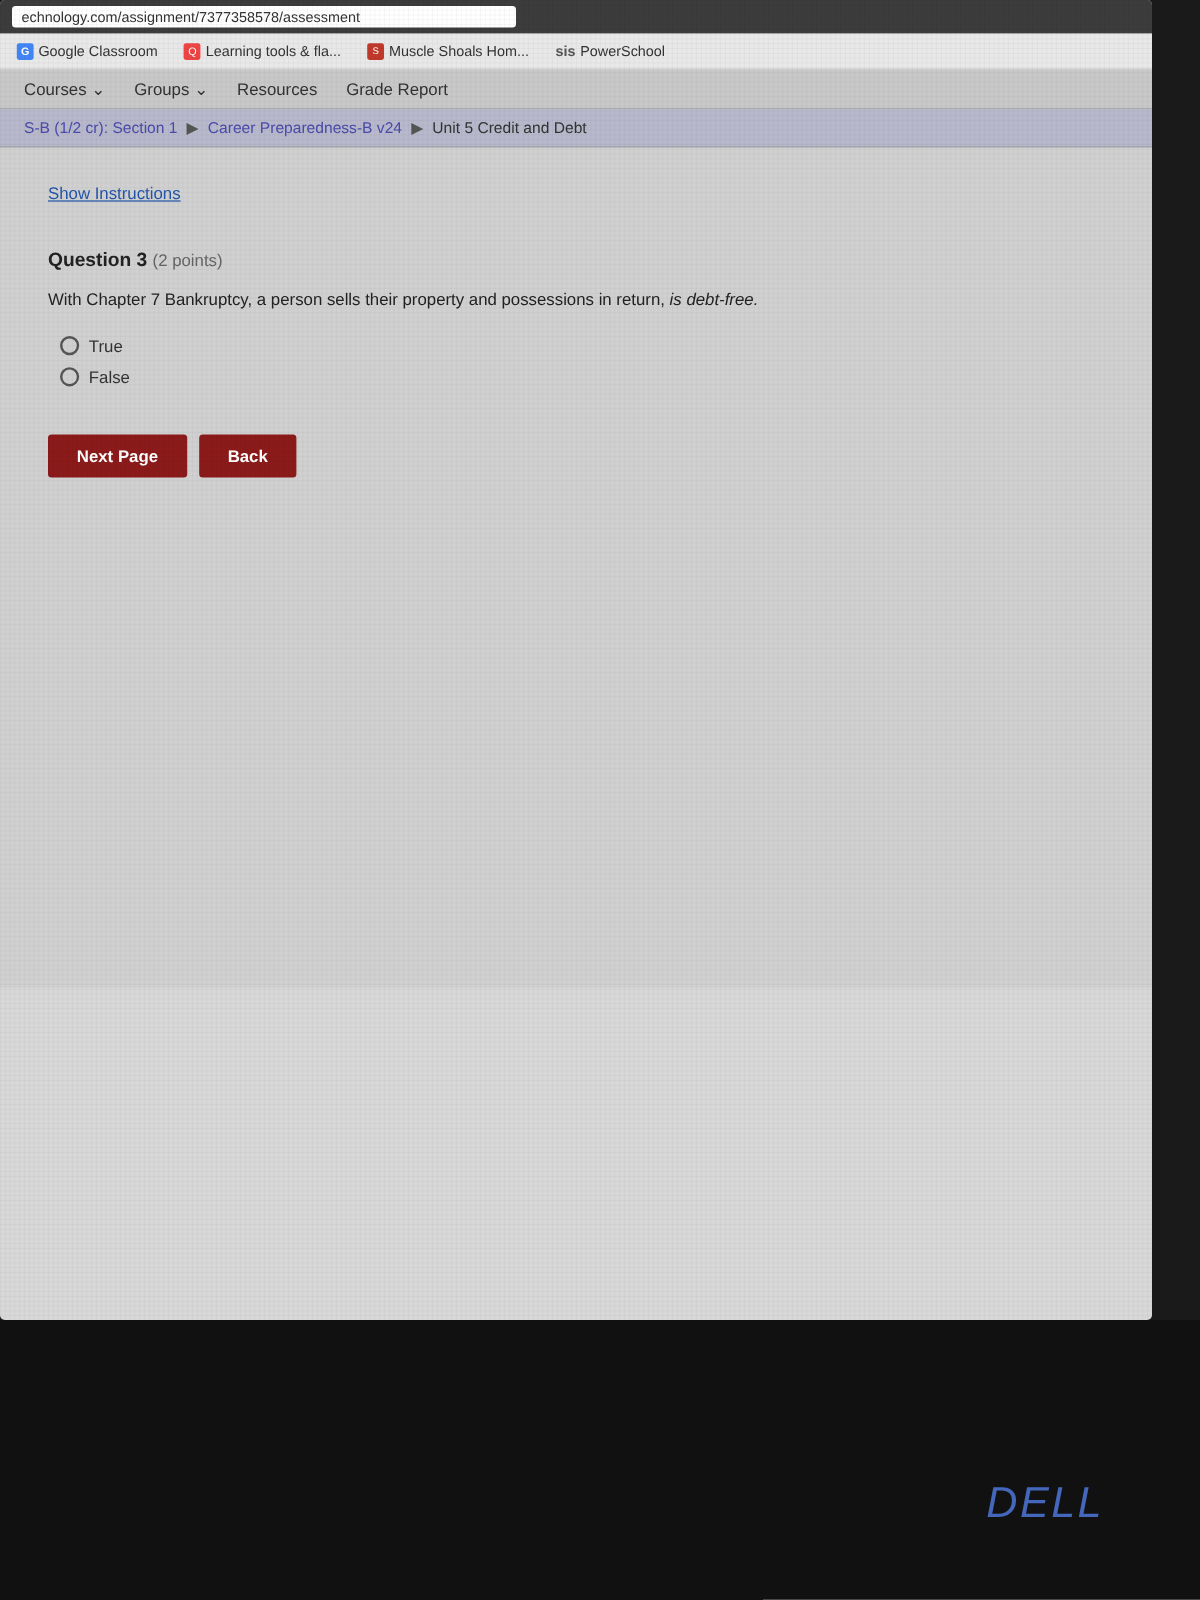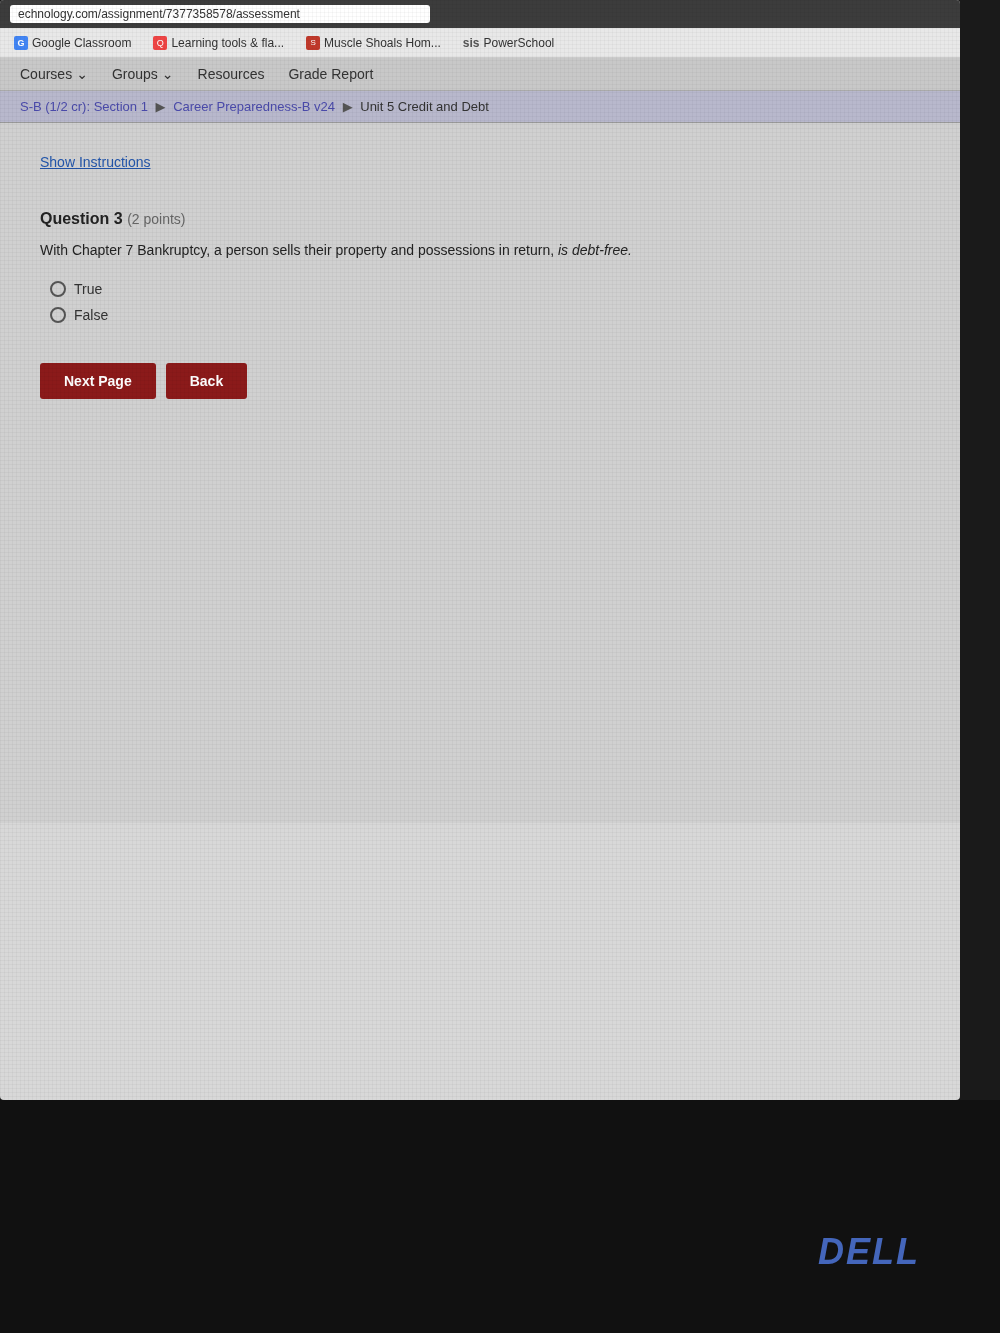--- a/index.html
+++ b/index.html
@@ -236,21 +236,21 @@
 
     
     .bottom-area {
       position: absolute;
       bottom: 60px;
       right: 80px;
     }
 
     .dell-logo {
       font-size: 36px;
-      font-weight: bold;
+      font-weight: normal;
       color: #4466bb;
       font-style: italic;
       letter-spacing: 2px;
     }
 
     
     .bottom-bezel {
       position: absolute;
       bottom: 0;
       left: 0;

